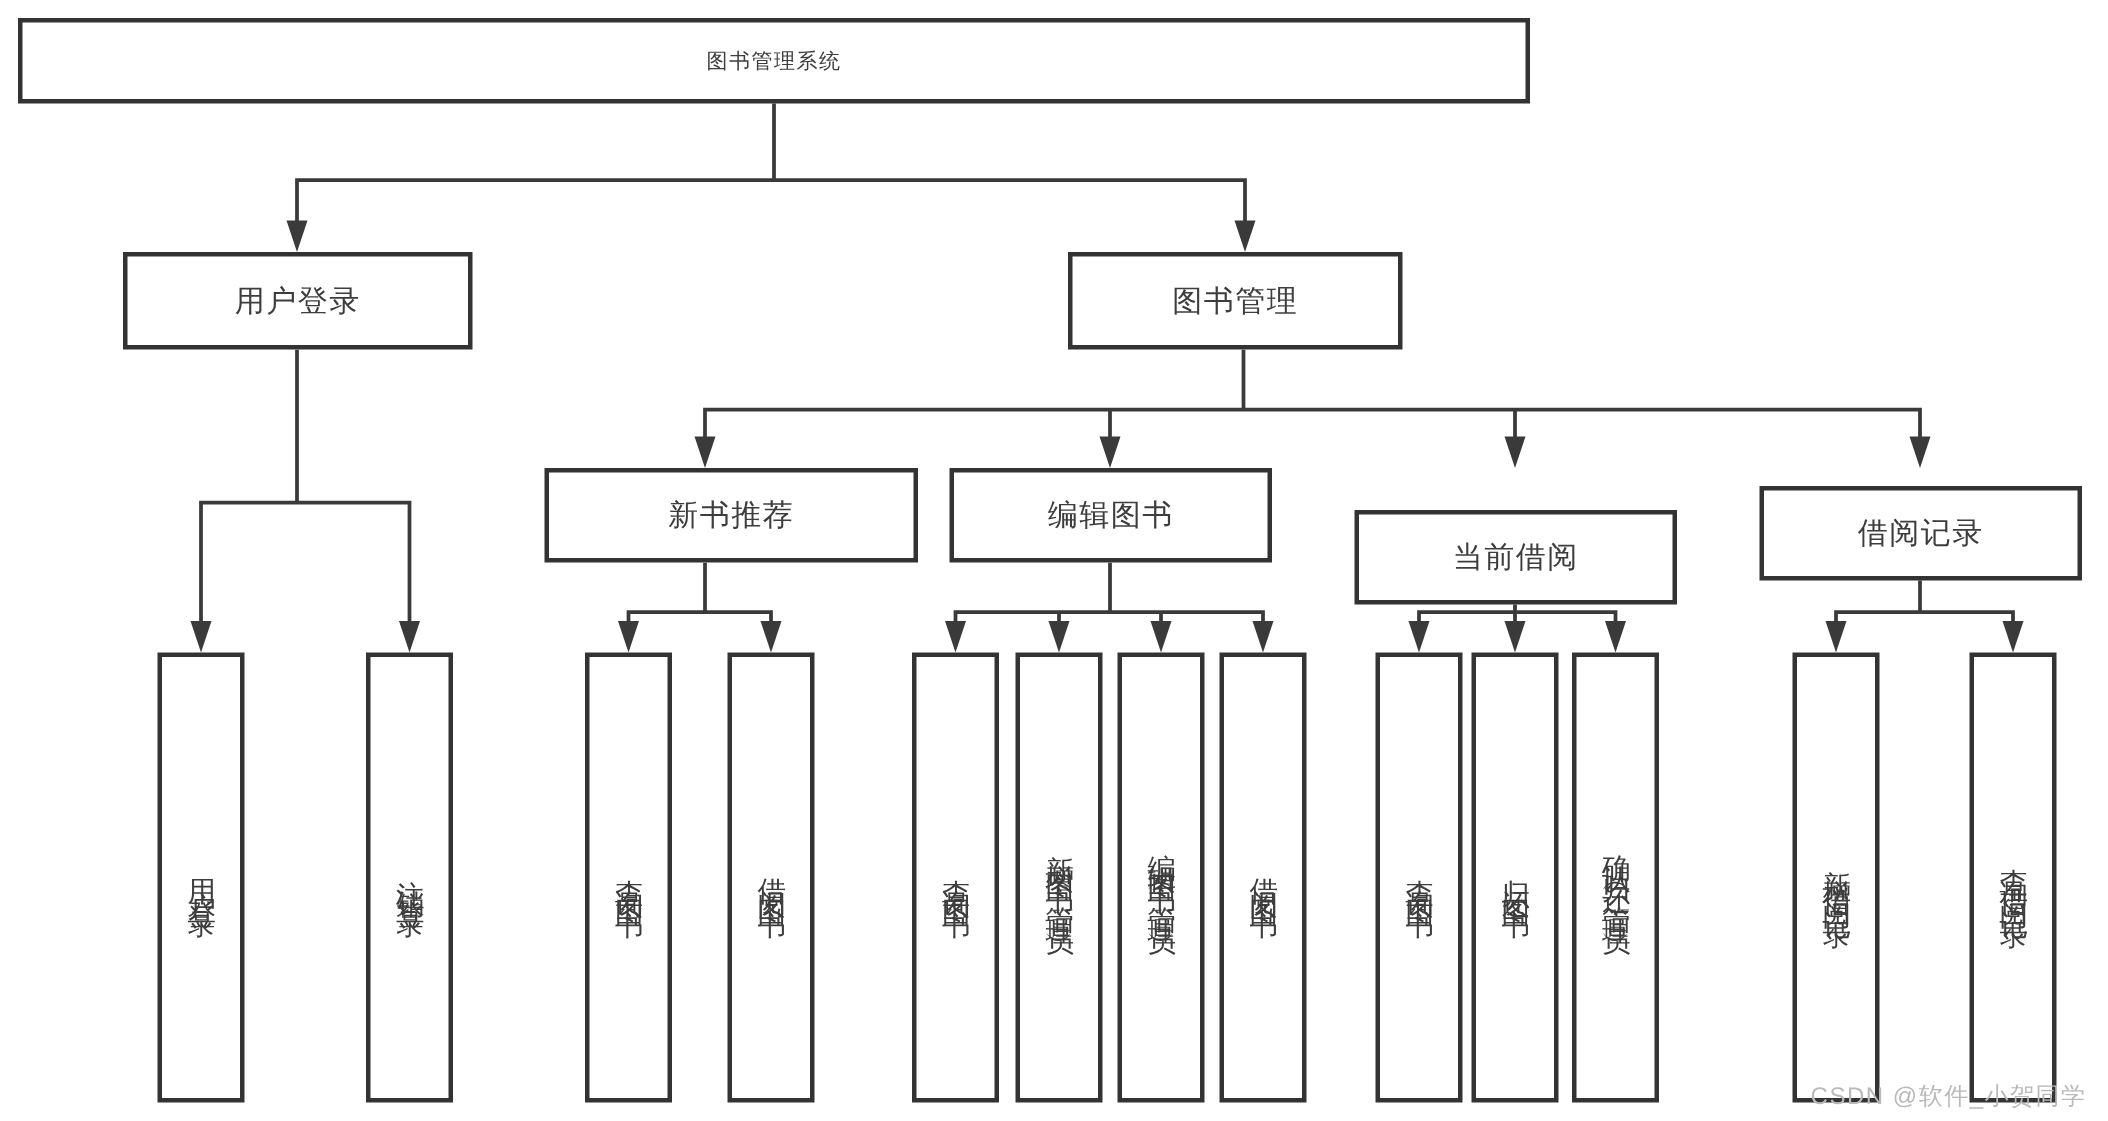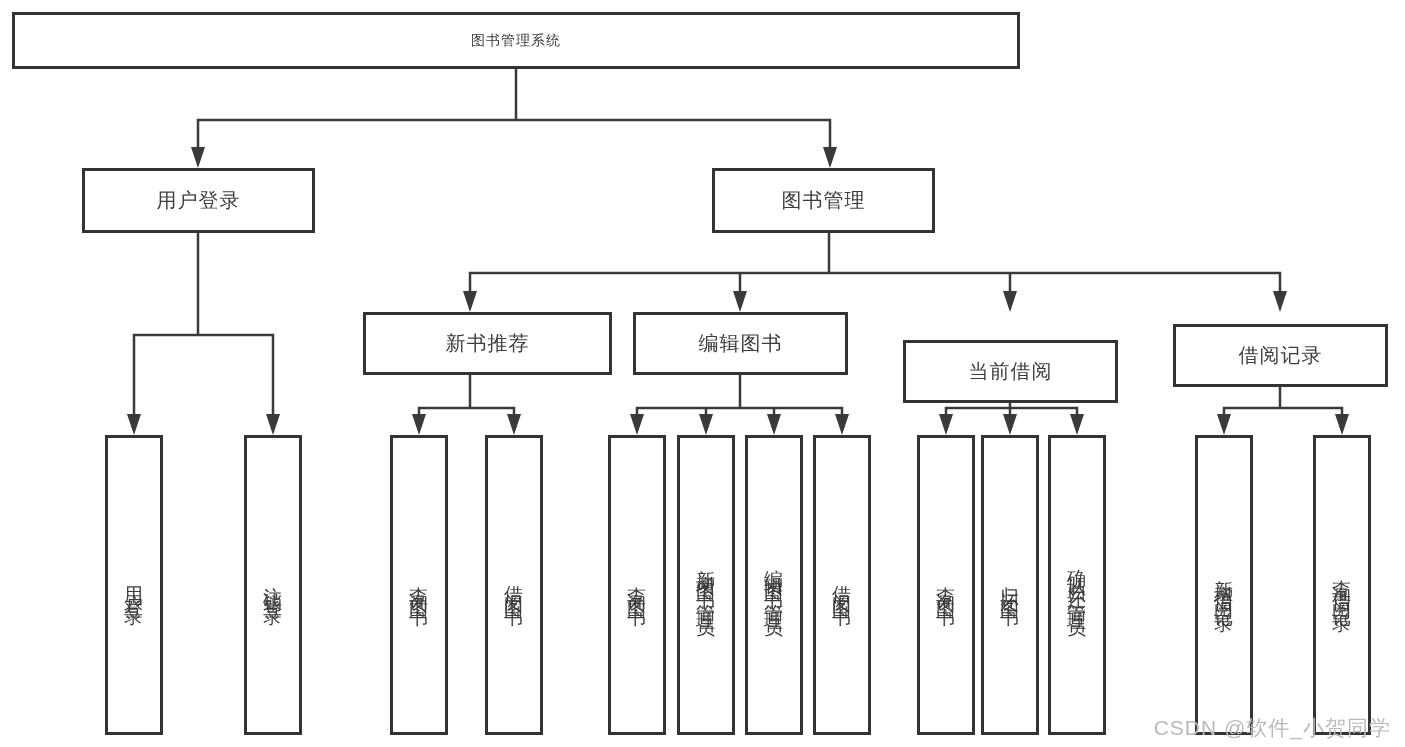--- a/index.html
+++ b/index.html
@@ -39,21 +39,21 @@
   .v-node .vtext {
     writing-mode: vertical-rl;
     text-orientation: mixed;
     letter-spacing: 7px;
     line-height: 1.0;
   }
   .watermark {
     position: absolute;
     right: 14px;
     bottom: 5px;
-    font-size: 21px;
+    font-size: 16px;
     color: #b9b9b9;
     z-index: 3;
     letter-spacing: 1px;
     white-space: nowrap;
   }
 </style>
 </head>
 <body>
 
 <div id="stage">

